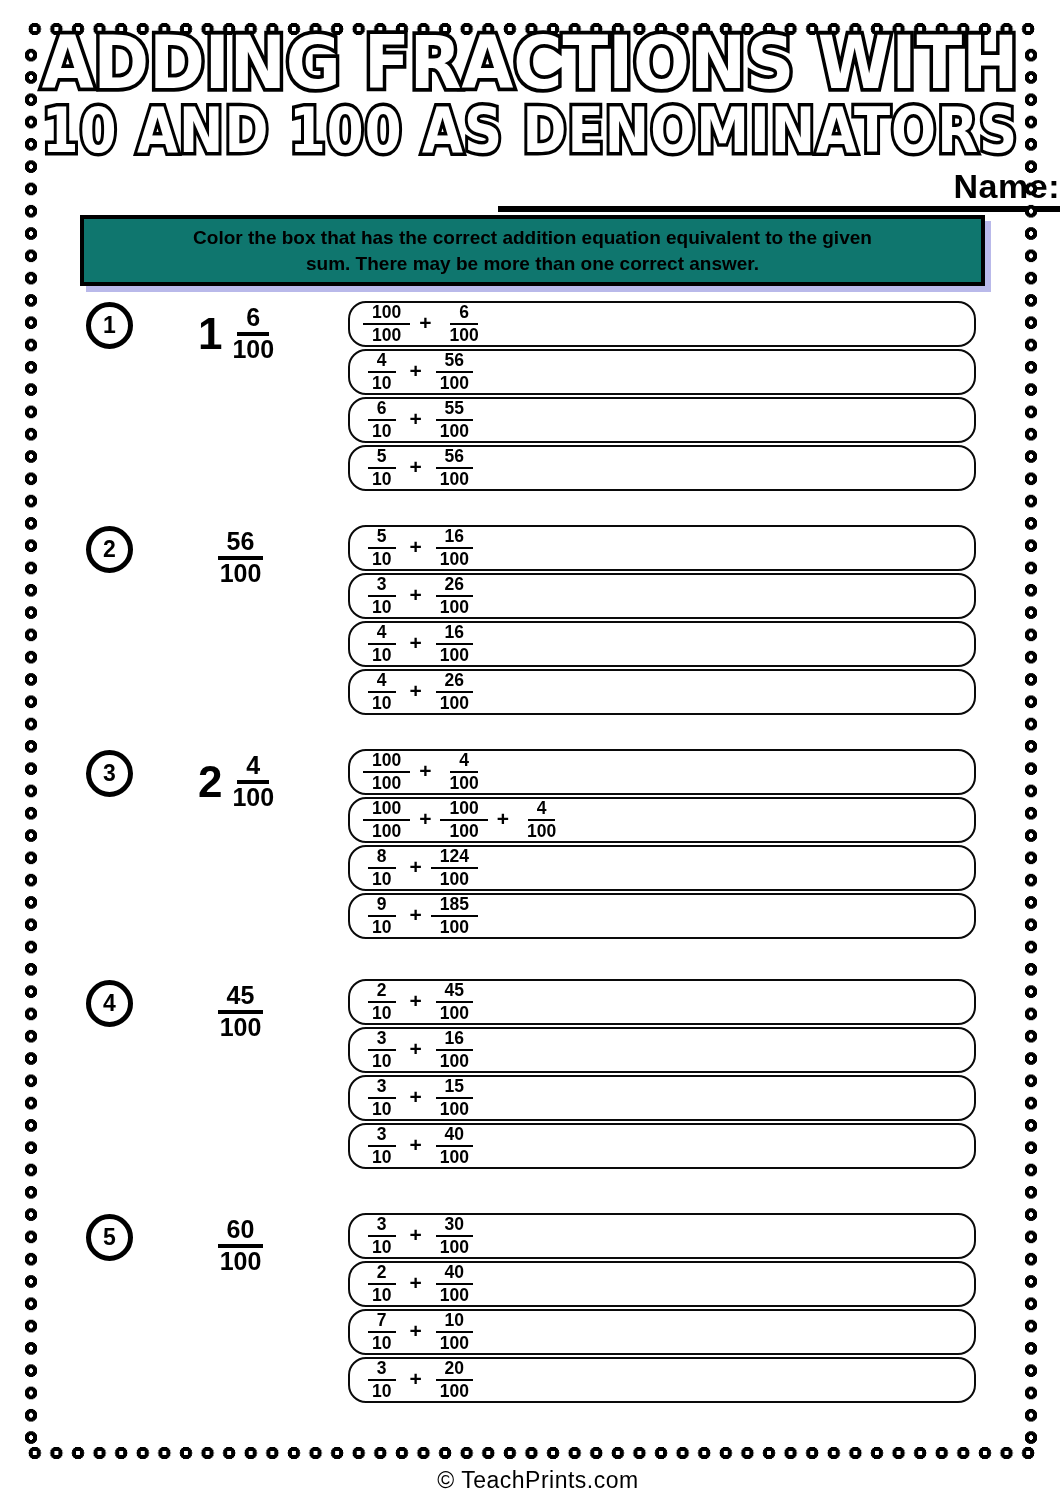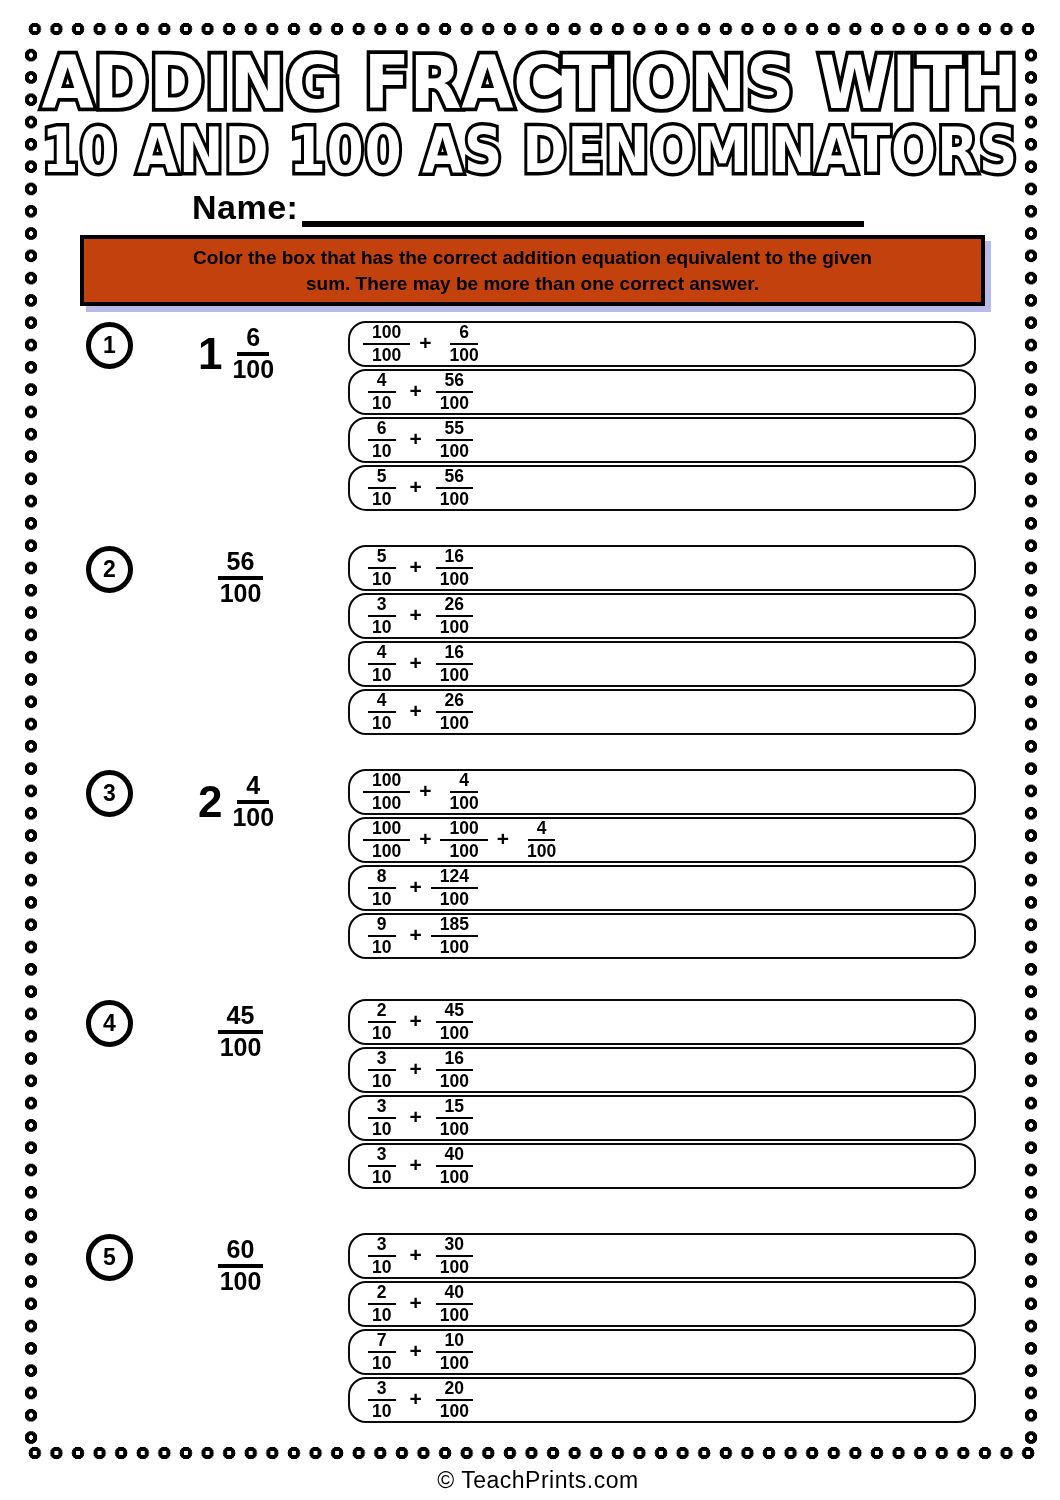--- a/index.html
+++ b/index.html
@@ -18,37 +18,37 @@
     width:14px;
     background-image:radial-gradient(circle,#fff 0 2.2px,#000 2.3px 6.1px,transparent 6.5px);
     background-size:14px 22.3px;background-repeat:repeat-y;background-position:center top;
   }
   .dots-top{left:24px;right:22px;top:22px;}
   .dots-bottom{left:24px;right:22px;top:1446px;}
   .dots-left{left:24px;top:44px;bottom:48px;}
   .dots-right{right:22px;top:44px;bottom:48px;}
 
   
-  .title{padding-top:50px;text-align:center;line-height:1;}
+  .title{padding-top:30px;text-align:center;line-height:1;}
   .title-line{
     font-family:"DejaVu Sans",sans-serif;font-weight:bold;color:#fff;
     -webkit-text-stroke:7px #000;paint-order:stroke fill;white-space:nowrap;
   }
   .title-line1{font-size:67px;letter-spacing:0;transform:scaleY(1.10);}
   .title-line2{font-size:53px;-webkit-text-stroke:6px #000;margin-top:7px;transform:scaleY(1.16);letter-spacing:1px;}
 
   
-  .name-row{display:flex;align-items:flex-end;margin:10px 0 8px 192px;height:40px;}
+  .name-row{display:flex;align-items:flex-end;margin:10px 0 8px 192px;height:40px;flex-direction:column;}
   .name-label{font-size:34px;font-weight:bold;letter-spacing:0.5px;}
   .name-line{width:562px;height:26px;border-bottom:6px solid #000;margin-left:4px;}
 
   
   .instructions{
     box-sizing:border-box;margin-left:80px;width:905px;
-    border:4px solid #000;background:#c2410c;box-shadow:6px 6px 0 #b9b9ea;
+    border:4px solid #000;background:#0f766e;box-shadow:6px 6px 0 #b9b9ea;
     text-align:center;font-size:19px;font-weight:bold;line-height:1.35;padding:6px 8px;
   }
 
   
   #problems{margin-top:15px;}
   .problem-row{display:flex;align-items:flex-start;margin-left:86px;margin-right:84px;}
   .problem-row{margin-bottom:34px;}
   .problem-row:nth-child(3){margin-bottom:40px;}
   .problem-row:nth-child(4){margin-bottom:44px;}
   .problem-row:last-child{margin-bottom:0;}

